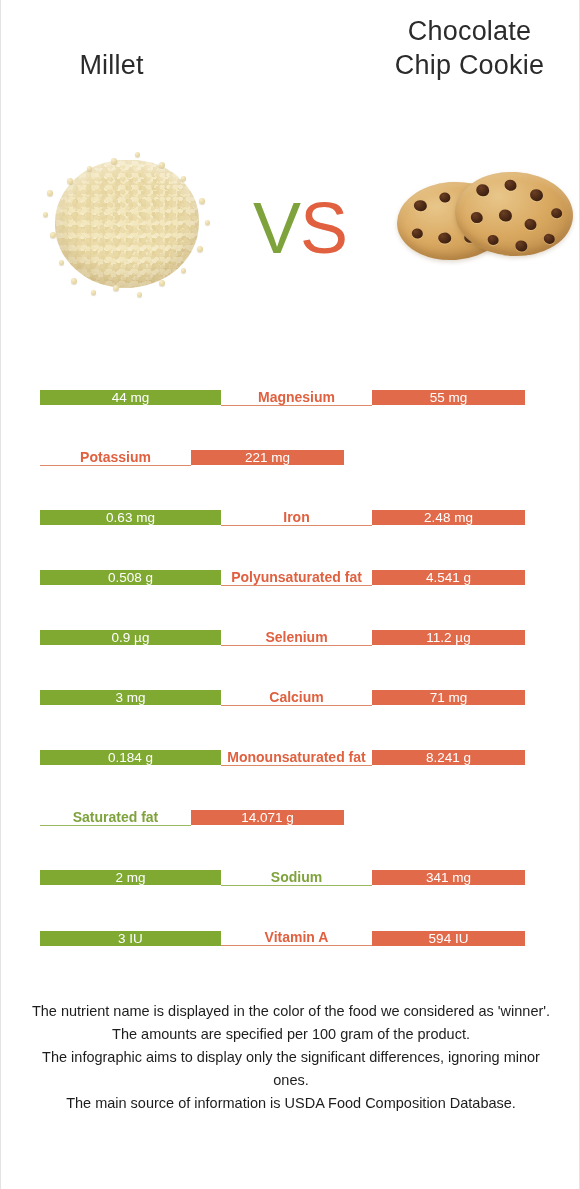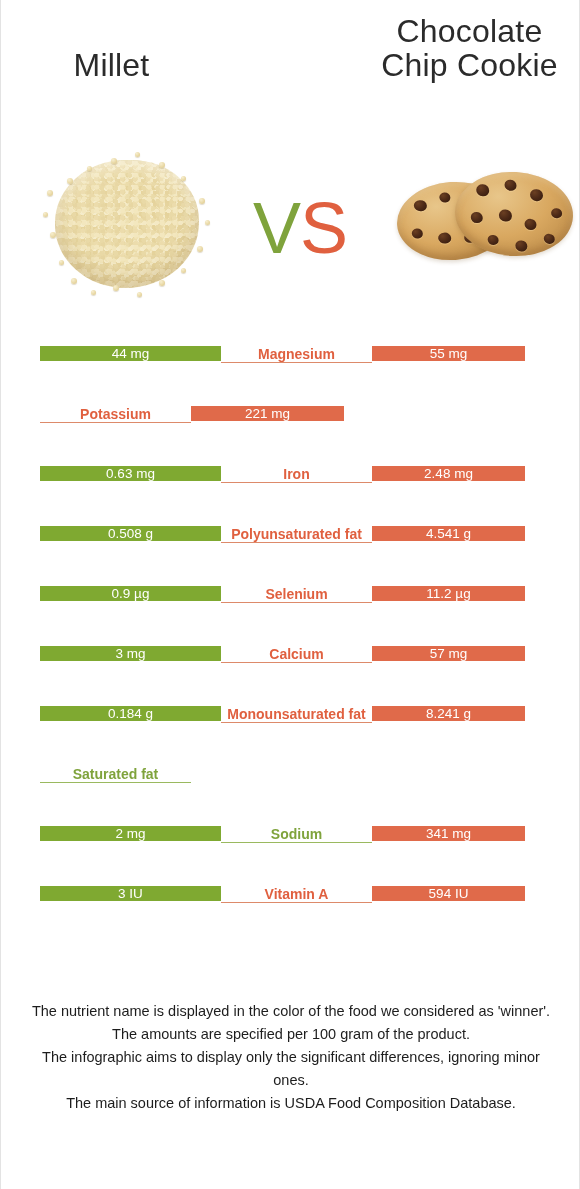--- a/index.html
+++ b/index.html
@@ -28,21 +28,21 @@
   
   .header {
     position: absolute;
     top: 0; left: 0;
     width: 580px;
     height: 128px;
   }
   .title {
     position: absolute;
     font-weight: 300;
-    font-size: 32px;
+    font-size: 27px;
     line-height: 34px;
     color: #2b2b2b;
     text-align: center;
     letter-spacing: 0.2px;
     text-transform: capitalize;
   }
   .title-left {
     left: 20px;
     width: 181px;
     top: 48px;
@@ -169,21 +169,21 @@
   .table {
     position: absolute;
     top: 346px;
     left: 20px;
     width: 539px;
   }
   .row {
     position: relative;
     height: 60px;
     display: flex;
-    align-items: flex-start;
+    align-items: flex-end;
     padding-left: 19px;
   }
   .cell {
     display: flex;
     align-items: center;
     justify-content: center;
     font-size: 13.5px;
     box-sizing: border-box;
   }
   .cell-left {
@@ -319,31 +319,32 @@
 
     <div class="row">
       <div class="cell cell-left">0.9 µg</div>
       <div class="cell cell-mid win-orange">Selenium</div>
       <div class="cell cell-right">11.2 µg</div>
     </div>
 
     <div class="row">
       <div class="cell cell-left">3 mg</div>
       <div class="cell cell-mid win-orange">Calcium</div>
-      <div class="cell cell-right">57 mg</div>
+      <div class="cell cell-right">71 mg</div>
     </div>
 
     <div class="row">
       <div class="cell cell-left">0.184 g</div>
       <div class="cell cell-mid win-orange">Monounsaturated fat</div>
       <div class="cell cell-right">8.241 g</div>
     </div>
 
     <div class="row">
       <div class="cell cell-mid win-green">Saturated fat</div>
+      <div class="cell cell-right">14.071 g</div>
     </div>
 
     <div class="row">
       <div class="cell cell-left">2 mg</div>
       <div class="cell cell-mid win-green">Sodium</div>
       <div class="cell cell-right">341 mg</div>
     </div>
 
     <div class="row">
       <div class="cell cell-left">3 IU</div>

